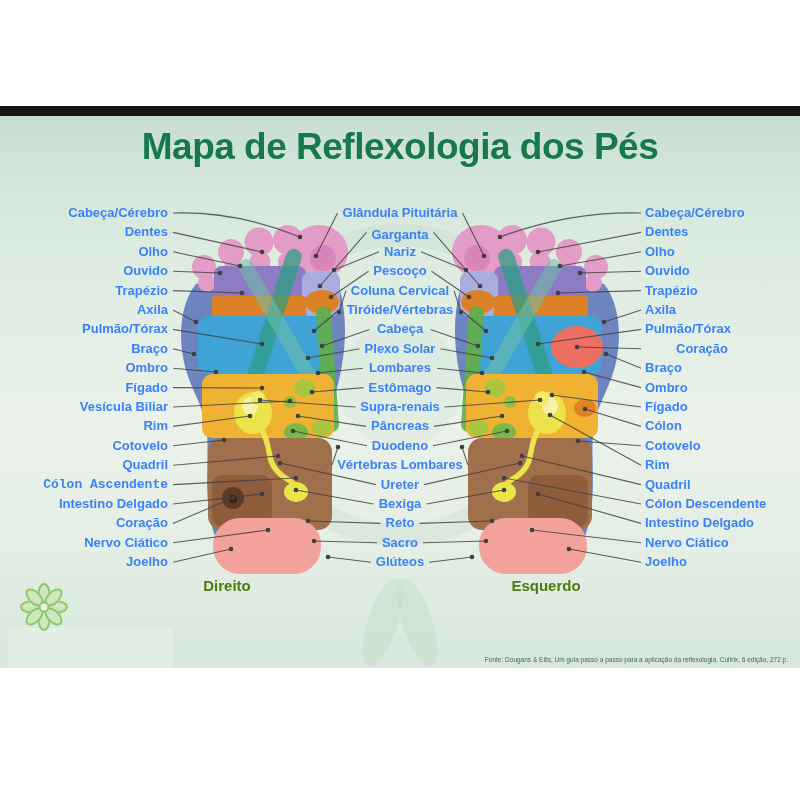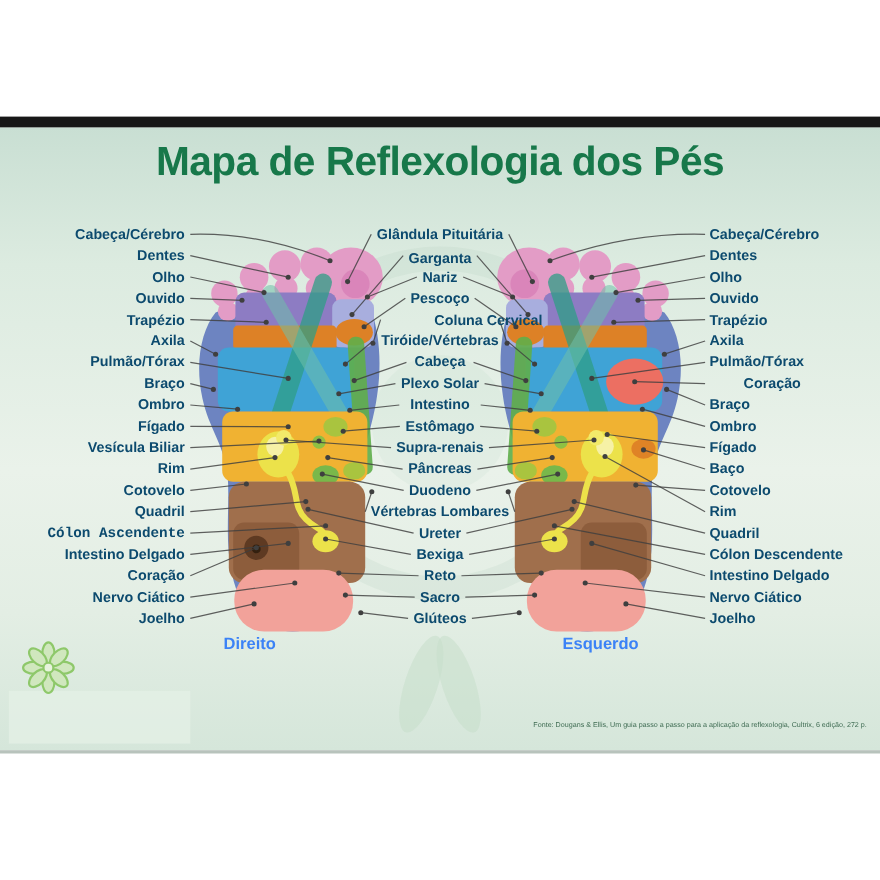--- a/index.html
+++ b/index.html
@@ -1,43 +1,43 @@
 <!DOCTYPE html>
 <html><head>
 <meta charset="utf-8">
 <style>
   html,body{margin:0;padding:0;background:#ffffff;}
   .stage{
-    position:relative;width:800px;height:800px;overflow:hidden;
+    position:relative;width:800px;height:668px;overflow:hidden;
     background:#ffffff;font-family:"Liberation Sans",sans-serif;
   }
   .top-bar{
     position:absolute;left:0;top:106px;width:800px;height:10px;
     background:#171717;
   }
   .poster{
     position:absolute;left:0;top:116px;width:800px;height:566px;
     background:linear-gradient(180deg,#c9dfd3 0%,#dcebe0 22%,#eaf2ea 55%,#e3eee4 78%,#d5e6da 100%);
   }
   .poster-bottom-line{
     position:absolute;left:0;top:682px;width:800px;height:3px;background:#b8c3bc;
   }
   .diagram-svg{position:absolute;left:0;top:0;width:800px;height:800px;pointer-events:none;}
   .poster-title{
     position:absolute;left:0;top:126px;width:800px;margin:0;
     text-align:center;font-size:37px;font-weight:bold;color:#17784a;
     letter-spacing:-0.5px;
   }
   .reflex-label{
-    position:absolute;font-size:13px;font-weight:600;color:#0c4a6e;
+    position:absolute;font-size:13px;font-weight:600;color:#3b82f6;
     white-space:nowrap;line-height:16px;
   }
   .foot-caption{
     position:absolute;transform:translateX(-50%);
-    font-size:15px;font-weight:600;color:#3b82f6;white-space:nowrap;
+    font-size:15px;font-weight:600;color:#4d7c0f;white-space:nowrap;
   }
   .source-line{
     position:absolute;right:12px;top:656px;font-size:6.5px;color:#3e6b52;
     white-space:nowrap;
   }
 </style>
 </head>
 <body>
 
 <div class="stage">
@@ -309,37 +309,37 @@
       <div class="reflex-label" style="top: 224.4px; left: 645px;">Dentes</div>
       <div class="reflex-label" style="top: 243.8px; left: 645px;">Olho</div>
       <div class="reflex-label" style="top: 263.2px; left: 645px;">Ouvido</div>
       <div class="reflex-label" style="top: 282.6px; left: 645px;">Trapézio</div>
       <div class="reflex-label" style="top: 302px; left: 645px;">Axila</div>
       <div class="reflex-label" style="top: 321.4px; left: 645px;">Pulmão/Tórax</div>
       <div class="reflex-label" style="top: 340.8px; left: 645px; margin-left: 31px;">Coração</div>
       <div class="reflex-label" style="top: 360.2px; left: 645px;">Braço</div>
       <div class="reflex-label" style="top: 379.6px; left: 645px;">Ombro</div>
       <div class="reflex-label" style="top: 399px; left: 645px;">Fígado</div>
-      <div class="reflex-label" style="top: 418.4px; left: 645px;">Baço</div>
+      <div class="reflex-label" style="top: 418.4px; left: 645px;">Cólon</div>
       <div class="reflex-label" style="top: 437.8px; left: 645px;">Cotovelo</div>
       <div class="reflex-label" style="top: 457.2px; left: 645px;">Rim</div>
       <div class="reflex-label" style="top: 476.6px; left: 645px;">Quadril</div>
       <div class="reflex-label" style="top: 496px; left: 645px;">Cólon Descendente</div>
       <div class="reflex-label" style="top: 515.4px; left: 645px;">Intestino Delgado</div>
       <div class="reflex-label" style="top: 534.8px; left: 645px;">Nervo Ciático</div>
       <div class="reflex-label" style="top: 554.2px; left: 645px;">Joelho</div>
       <div class="reflex-label" style="top: 205px; left: 400px; transform: translateX(-50%);">Glândula Pituitária</div>
       <div class="reflex-label" style="top: 227px; left: 400px; transform: translateX(-50%);">Garganta</div>
       <div class="reflex-label" style="top: 243.8px; left: 400px; transform: translateX(-50%);">Nariz</div>
       <div class="reflex-label" style="top: 263.2px; left: 400px; transform: translateX(-50%);">Pescoço</div>
-      <div class="reflex-label" style="top: 282.6px; left: 400px; transform: translateX(-50%); margin-left: 44px;">Coluna Cervical</div>
+      <div class="reflex-label" style="top: 282.6px; left: 400px; transform: translateX(-50%);">Coluna Cervical</div>
       <div class="reflex-label" style="top: 302px; left: 400px; transform: translateX(-50%);">Tiróide/Vértebras</div>
       <div class="reflex-label" style="top: 321.4px; left: 400px; transform: translateX(-50%);">Cabeça</div>
       <div class="reflex-label" style="top: 340.8px; left: 400px; transform: translateX(-50%);">Plexo Solar</div>
-      <div class="reflex-label" style="top: 360.2px; left: 400px; transform: translateX(-50%);">Intestino</div>
+      <div class="reflex-label" style="top: 360.2px; left: 400px; transform: translateX(-50%);">Lombares</div>
       <div class="reflex-label" style="top: 379.6px; left: 400px; transform: translateX(-50%);">Estômago</div>
       <div class="reflex-label" style="top: 399px; left: 400px; transform: translateX(-50%);">Supra-renais</div>
       <div class="reflex-label" style="top: 418.4px; left: 400px; transform: translateX(-50%);">Pâncreas</div>
       <div class="reflex-label" style="top: 437.8px; left: 400px; transform: translateX(-50%);">Duodeno</div>
       <div class="reflex-label" style="top: 457.2px; left: 400px; transform: translateX(-50%);">Vértebras Lombares</div>
       <div class="reflex-label" style="top: 476.6px; left: 400px; transform: translateX(-50%); text-align: right;">Ureter</div>
       <div class="reflex-label" style="top: 496px; left: 400px; transform: translateX(-50%);">Bexiga</div>
       <div class="reflex-label" style="top: 515.4px; left: 400px; transform: translateX(-50%);">Reto</div>
       <div class="reflex-label" style="top: 534.8px; left: 400px; transform: translateX(-50%);">Sacro</div>
       <div class="reflex-label" style="top: 554.2px; left: 400px; transform: translateX(-50%);">Glúteos</div>

